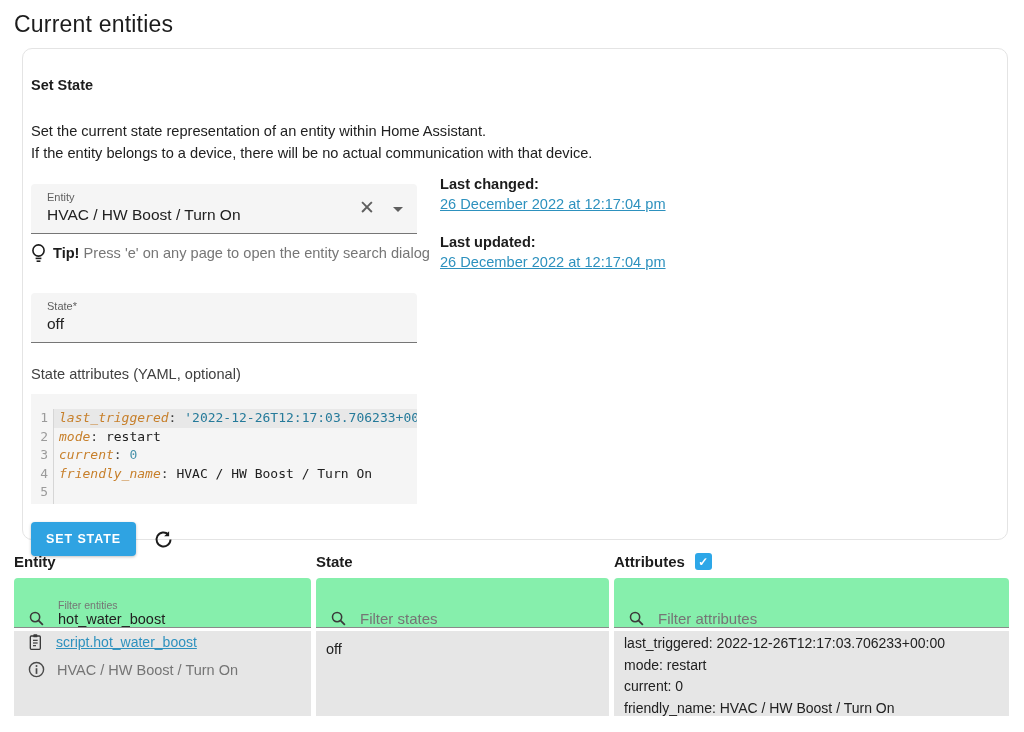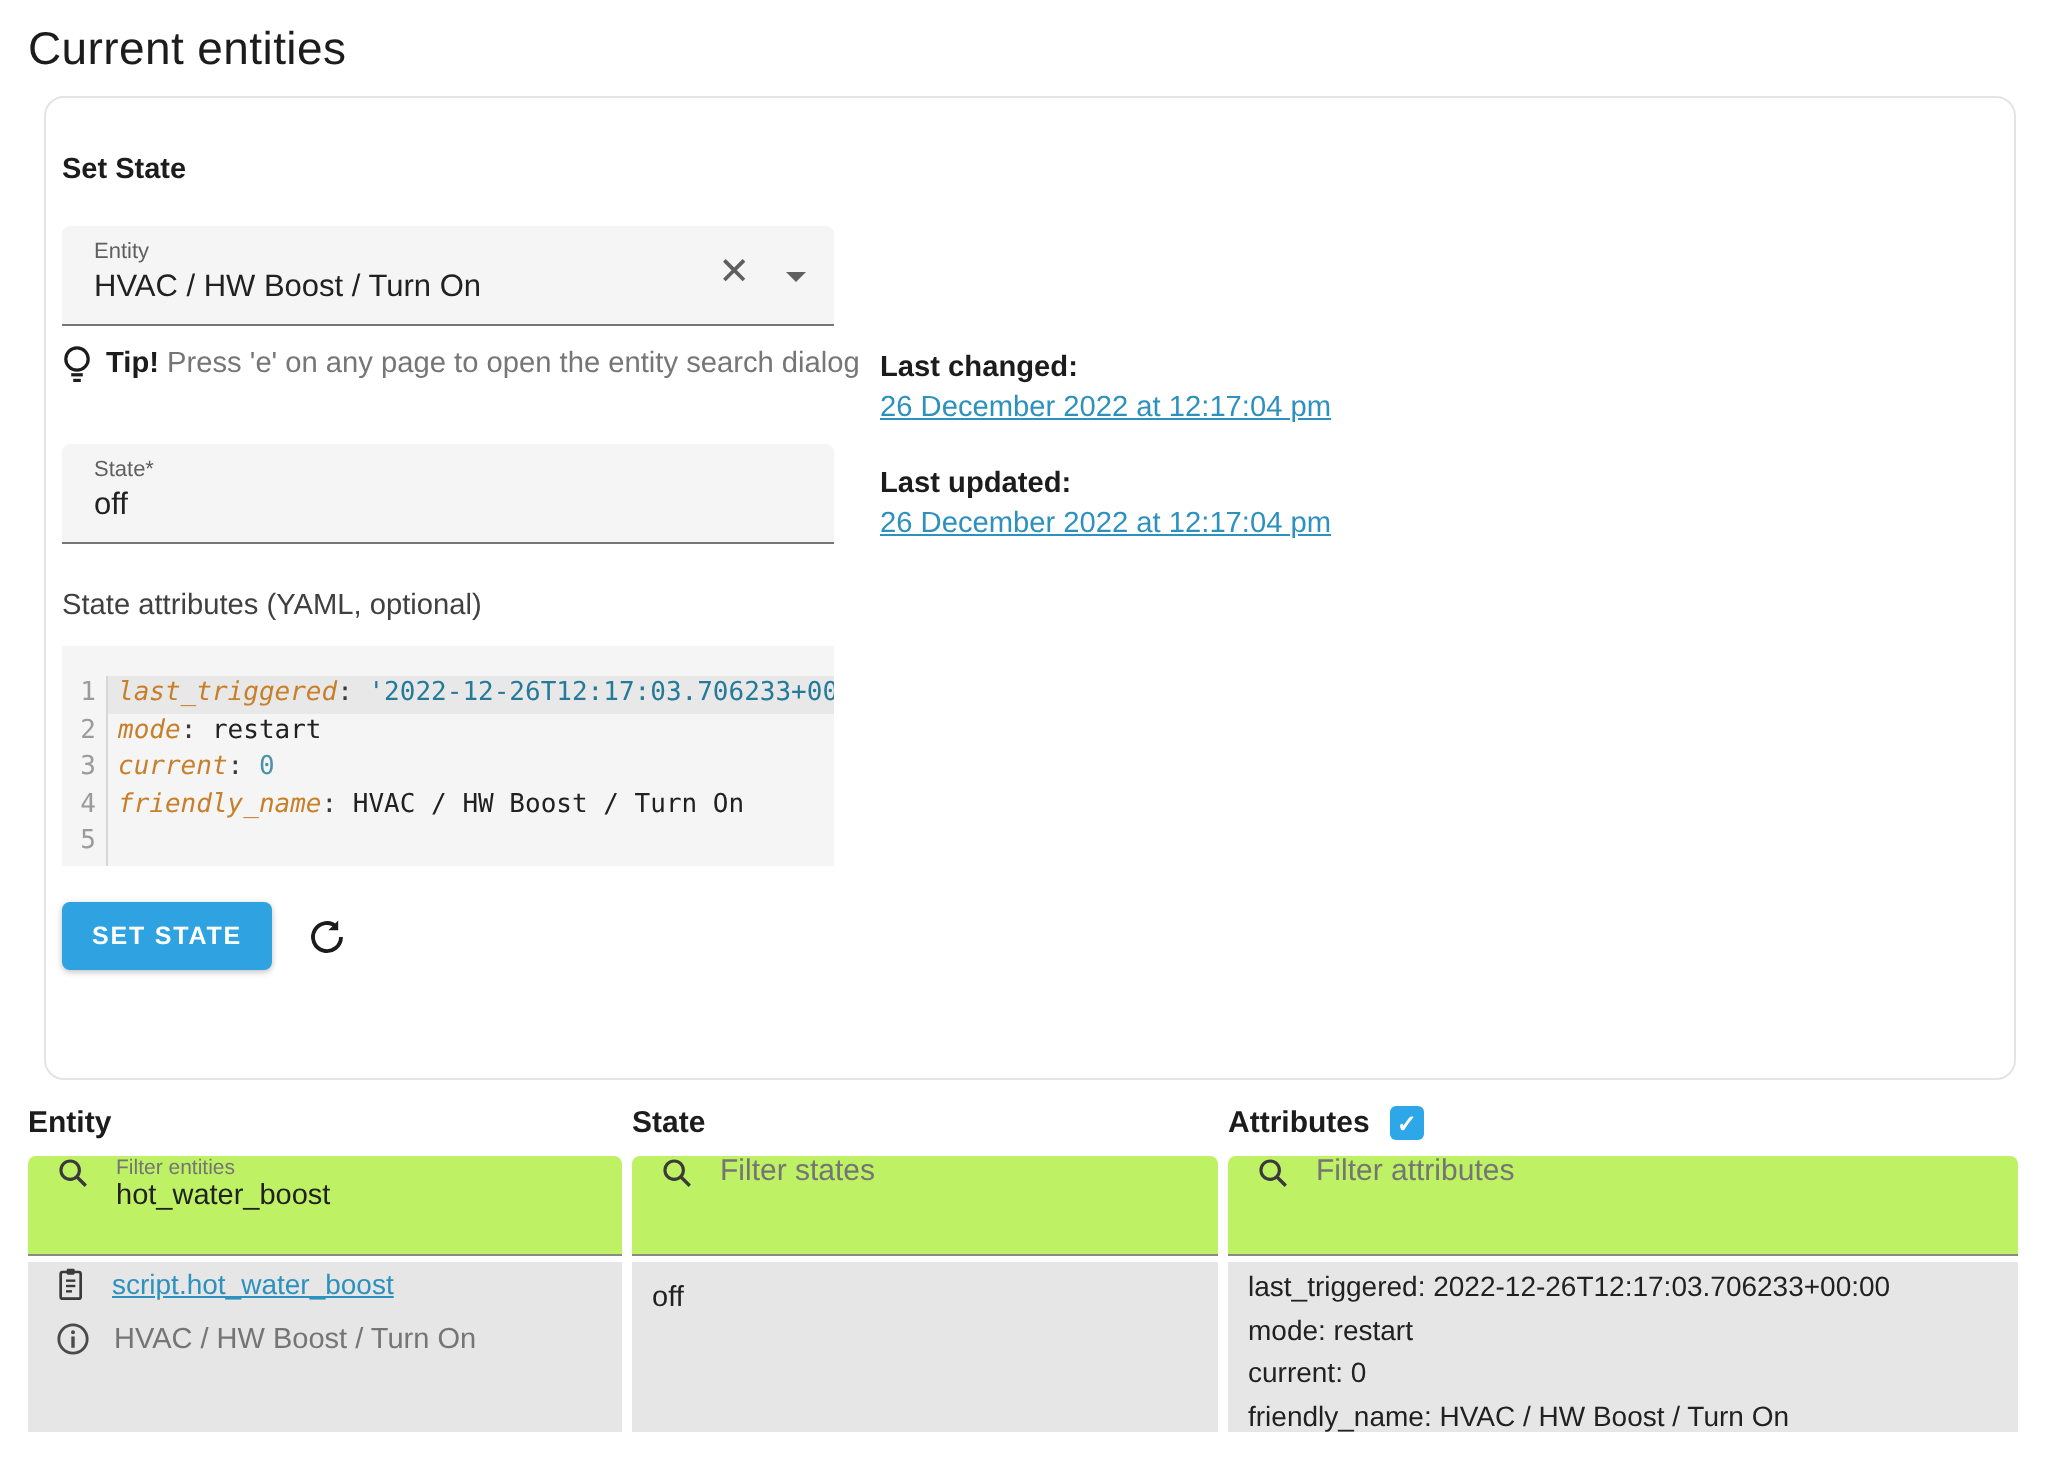--- a/index.html
+++ b/index.html
@@ -77,22 +77,22 @@
   .etable { margin:13px 0 0 14px; width:995px; }
   .tgrid { display:grid; grid-template-columns:297px 293px 395px; column-gap:5px; }
   .thead { font-size:15px; font-weight:bold; color:#1c1c1c; margin-bottom:8px; }
   .thead .hcell { display:flex; align-items:center; }
   .checkbox {
     width:17px; height:17px; margin-left:10px; background:#2da7e8;
     border-radius:3px; color:#fff; font-size:12px; font-weight:bold;
     display:flex; align-items:center; justify-content:center; cursor:pointer;
   }
   .fbox {
-    height:50px; background:#bef264; border-bottom:1px solid #8a8a8a;
-    border-radius:4px 4px 0 0; display:flex; align-items:flex-start;
+    height:50px; background:#86efac; border-bottom:1px solid #8a8a8a;
+    border-radius:4px 4px 0 0; display:flex; align-items:flex-end;
     padding-left:14px; gap:13px;
   }
   .fbox .ficon { flex:none; }
   .fstack { display:flex; flex-direction:column; justify-content:center; }
   .flabel { font-size:10.5px; color:#757575; }
   .fbox input {
     background:transparent; border:none; outline:none;
     font-family:"Liberation Sans", sans-serif; font-size:14.5px; color:#212121;
     width:220px; padding:0;
   }
@@ -107,20 +107,24 @@
   .scell { padding-top:10px; }
   svg { display:block; }
 </style>
 </head>
 <body>
 
 <h1 class="page-title">Current entities</h1>
 
 <div class="card">
   <div class="card-title">Set State</div>
+  <div class="card-desc">
+    <div>Set the current state representation of an entity within Home Assistant.</div>
+    <div>If the entity belongs to a device, there will be no actual communication with that device.</div>
+  </div>
 
   <div class="textfield">
     <span class="tf-label">Entity</span>
     <span class="tf-value">HVAC / HW Boost / Turn On</span>
     <span class="clear-x">✕</span>
     <span class="caret"></span>
   </div>
 
   <div class="tip">
     <svg class="bulb" width="15" height="20" viewBox="0 0 15 20">

